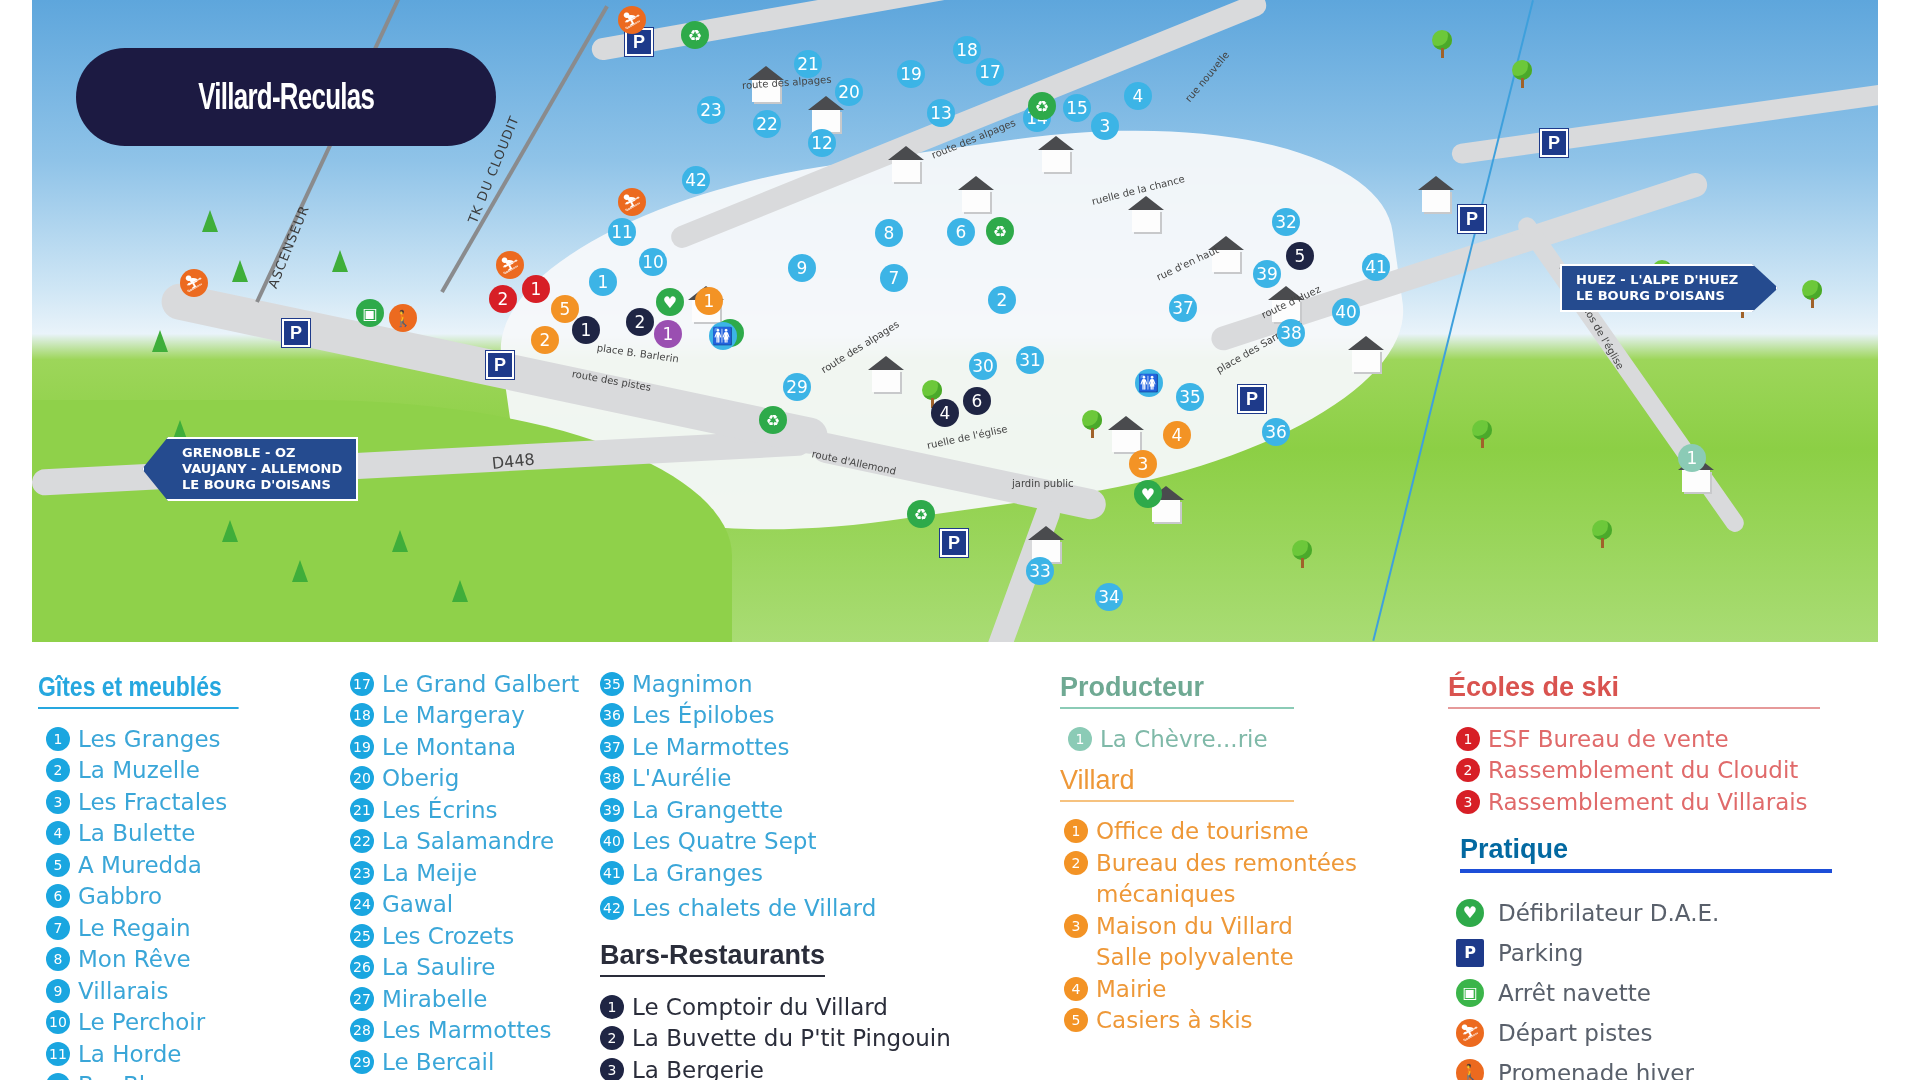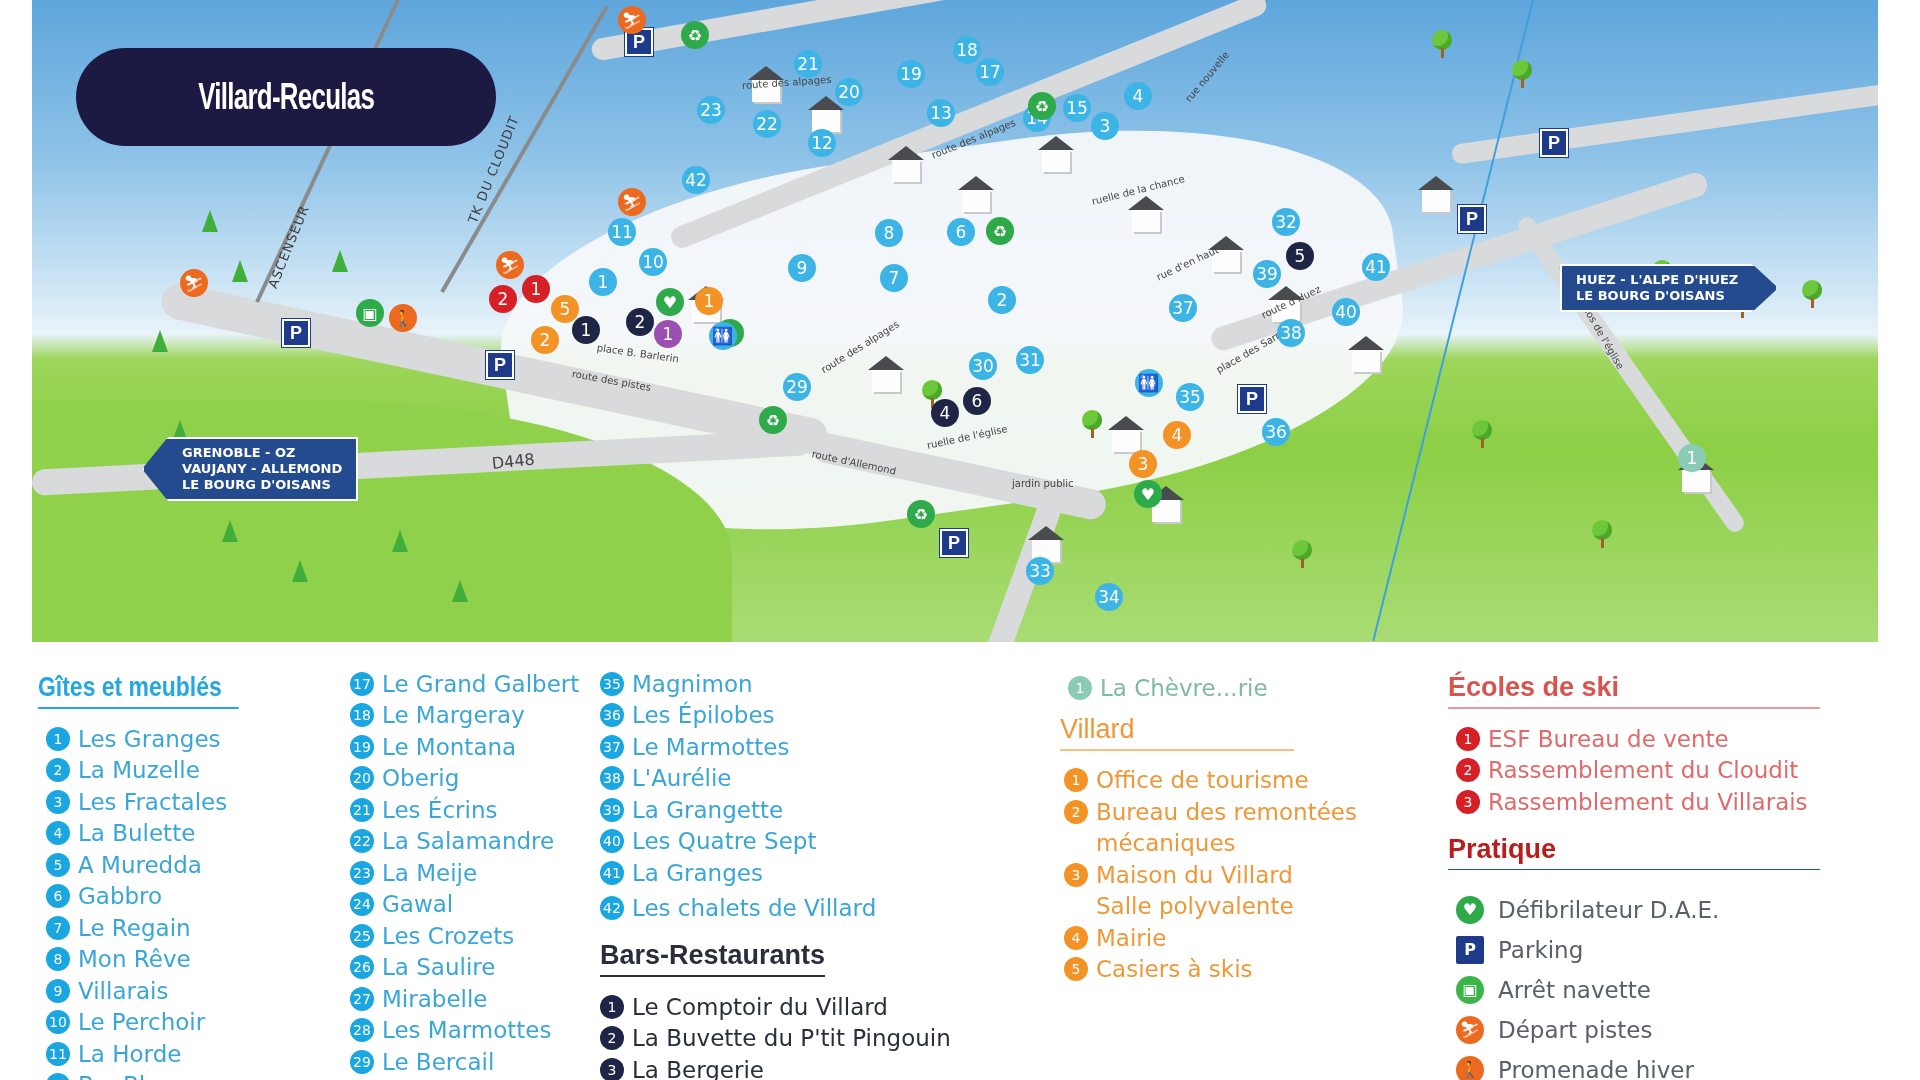--- a/index.html
+++ b/index.html
@@ -373,20 +373,21 @@
         <span>La Buvette du P'tit Pingouin</span>
       </div>
       <div class="row dark">
         <span class="n">3</span>
         <span>La Bergerie</span>
       </div>
     </div>
 </div>
 
 <div class="col" style="left:1060px;">
+  <div class="hd" style="color:#6fa993;border-bottom:2px solid #8bcbb6;width:234px;">Producteur</div>
   <div id="producer-list" style="margin-left:8px;">
       <div class="row mint">
         <span class="n">1</span>
         <span>La Chèvre...rie</span>
       </div>
     </div>
   <div class="hd" style="color:#ee9838;font-weight:normal;border-bottom:2px solid #f6c27f;width:234px;margin-top:10px;">Villard</div>
   <div id="services-list" style="margin-left:4px;">
       <div class="row orng">
         <span class="n">1</span>
@@ -422,21 +423,21 @@
       </div>
       <div class="row red">
         <span class="n">2</span>
         <span>Rassemblement du Cloudit</span>
       </div>
       <div class="row red">
         <span class="n">3</span>
         <span>Rassemblement du Villarais</span>
       </div>
     </div>
-  <div class="hd" style="color:#b91c1c;border-bottom:1px solid #1d4ed8;width:372px;margin-top:16px;">Pratique</div>
+  <div class="hd" style="color:#0369a1;border-bottom:4px solid #1d4ed8;width:372px;margin-top:16px;margin-left:12px;">Pratique</div>
   <div id="pratique-list" style="margin-left:8px;margin-top:6px;">
       <div class="row grey" style="height: 40px;">
         <span class="ico" style="background: rgb(46, 170, 74);">♥</span>
         <span>Défibrilateur D.A.E.</span>
       </div>
       <div class="row grey" style="height: 40px;">
         <span class="ico" style="background: rgb(30, 58, 138); border-radius: 2px; font-weight: bold;">P</span>
         <span>Parking</span>
       </div>
       <div class="row grey" style="height: 40px;">

